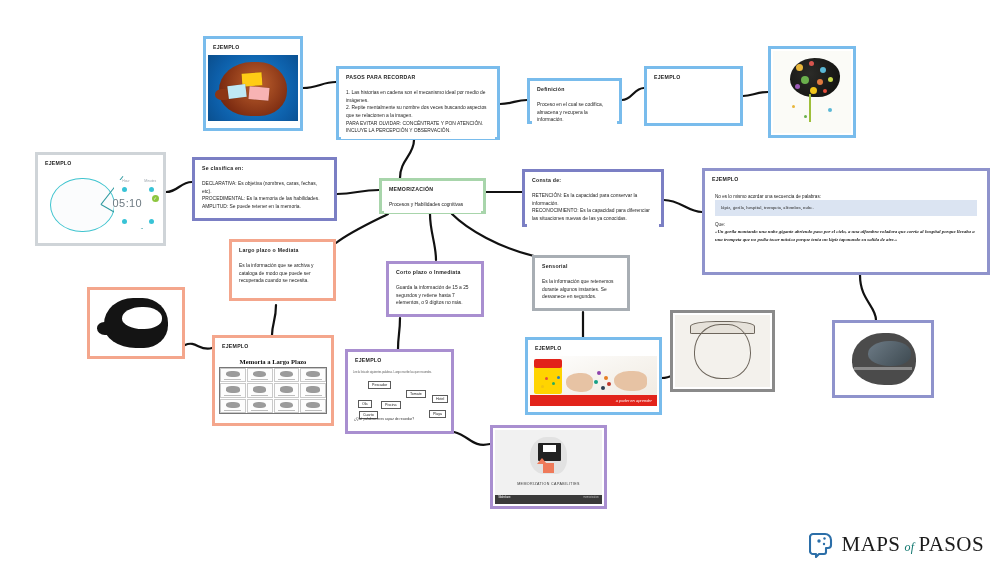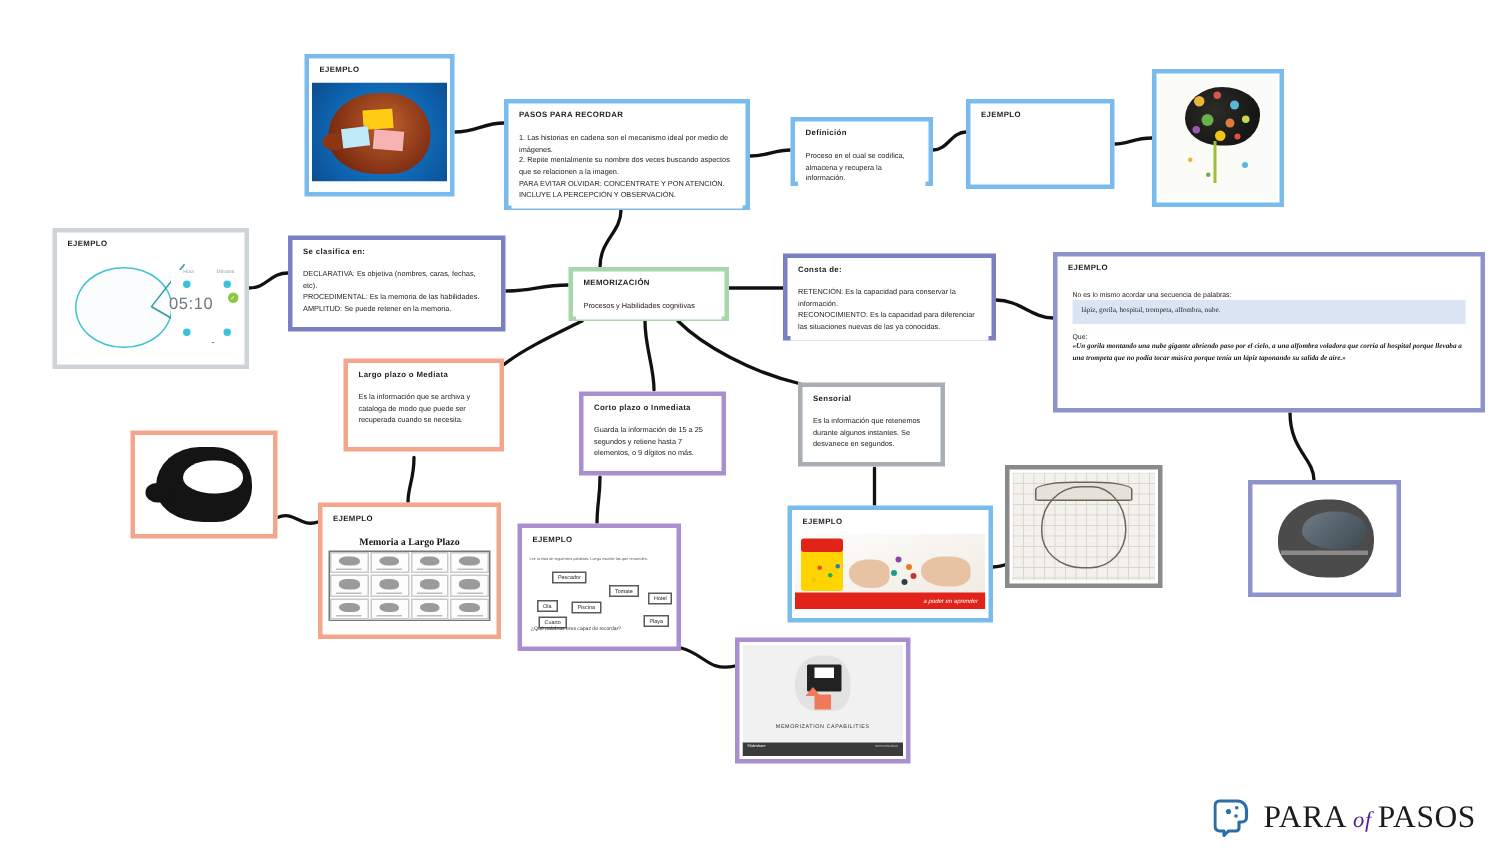--- a/index.html
+++ b/index.html
@@ -147,21 +147,21 @@
   .bigex .lead{font-size:4.6px;margin:0 0 4px 0;color:#222;}
   .bigex .wordstrip{background:#dbe4f2;padding:4px 6px;font-family:"Liberation Serif",serif;
       font-size:4.8px;color:#2a2a2a;margin-bottom:5px;}
   .bigex .que{font-size:4.6px;margin:0 0 4px 0;}
   .bigex .quote{font-family:"Liberation Serif",serif;font-style:italic;font-weight:bold;
       font-size:4.8px;line-height:1.6;color:#1a1a1a;margin:0;}
 
   
   .logo-wrap{position:absolute;right:16px;bottom:10px;display:flex;align-items:center;gap:7px;}
   .logo-wrap .ltext{font-family:"Liberation Serif",serif;font-size:21px;letter-spacing:.4px;color:#1b1b1b;}
-  .logo-wrap .ltext .of{color:#4c1d95;font-size:15px;font-style:italic;}
+  .logo-wrap .ltext .of{color:#0f766e;font-size:12px;font-style:italic;}
 </style>
 </head>
 <body>
 
 <div class="canvas">
 
   <svg class="links" viewBox="0 0 1000 568">
     <g fill="none" stroke="#111111" stroke-width="2.2" stroke-linecap="round">
 
       <path d="M303 88 C 318 88, 322 82, 336 82"></path>
@@ -448,16 +448,16 @@
     </div>
   </div>
 
   <div class="logo-wrap">
     <svg width="26" height="27" viewBox="0 0 26 27">
       <path d="M4 3 h12 a6 6 0 0 1 6 6 v5 a3 3 0 0 1 -3 3 h-2 v4 a2 2 0 0 1 -2 2 h-5 l-3 3 v-3 h-3 a3 3 0 0 1 -3 -3 v-14 a3 3 0 0 1 3 -3 z" fill="none" stroke="#2b6ea8" stroke-width="2.1" stroke-linejoin="round"></path>
       <circle cx="10" cy="10" r="1.7" fill="#2b6ea8"></circle>
       <circle cx="15.5" cy="7.5" r="1.2" fill="#2b6ea8"></circle>
       <circle cx="15" cy="13" r="1.2" fill="#2b6ea8"></circle>
     </svg>
-    <div class="ltext"><span>PARA</span><span class="of" style="margin:0 4px;">of</span><span>PASOS</span></div>
+    <div class="ltext"><span>MAPS</span><span class="of" style="margin:0 4px;">of</span><span>PASOS</span></div>
   </div>
 
 </div>
 
 </body></html>

